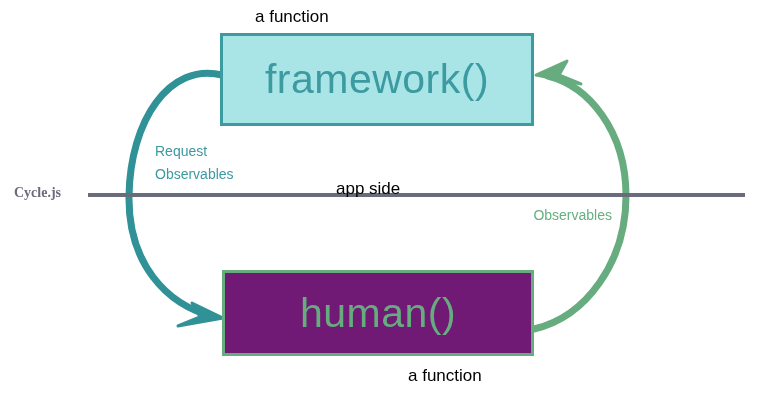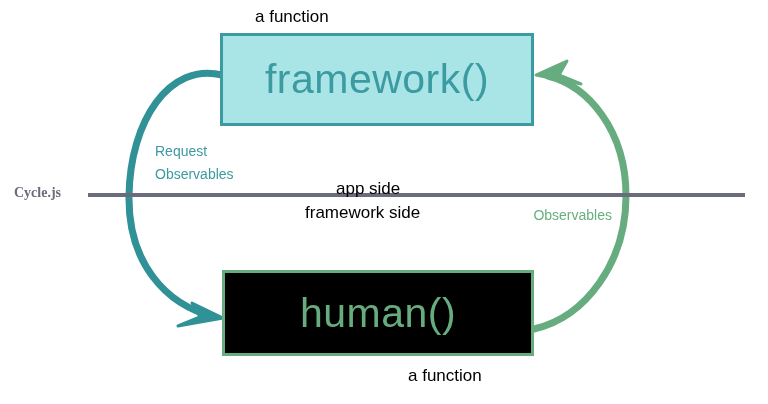--- a/index.html
+++ b/index.html
@@ -50,21 +50,21 @@
   #computer-box .node-label {
     color: #3c9ba1;
     font-size: 41px;
   }
 
   #human-box {
     left: 222px;
     top: 270px;
     width: 312px;
     height: 86px;
-    background: #000000;
+    background: #701a75;
     border: 3px solid #66ac7f;
   }
   #human-box .node-label {
     color: #66ac7f;
     font-size: 41px;
   }
 
   
   #divider-line {
     position: absolute;
@@ -159,21 +159,20 @@
     <span class="node-label">framework()</span>
   </div>
   <div id="a-function-top" class="plain-label">a function</div>
 
   <div id="human-box" class="node-box">
     <span class="node-label">human()</span>
   </div>
   <div id="a-function-bottom" class="plain-label">a function</div>
 
   <div id="app-side-label" class="plain-label">app side</div>
-  <div id="framework-side-label" class="plain-label">framework side</div>
 
   <div id="request-label" class="stream-label">
     <span>Request</span>
     <span>Observables</span>
   </div>
   <div id="response-label" class="stream-label">
     <span>Observables</span>
   </div>
 
 </div>

